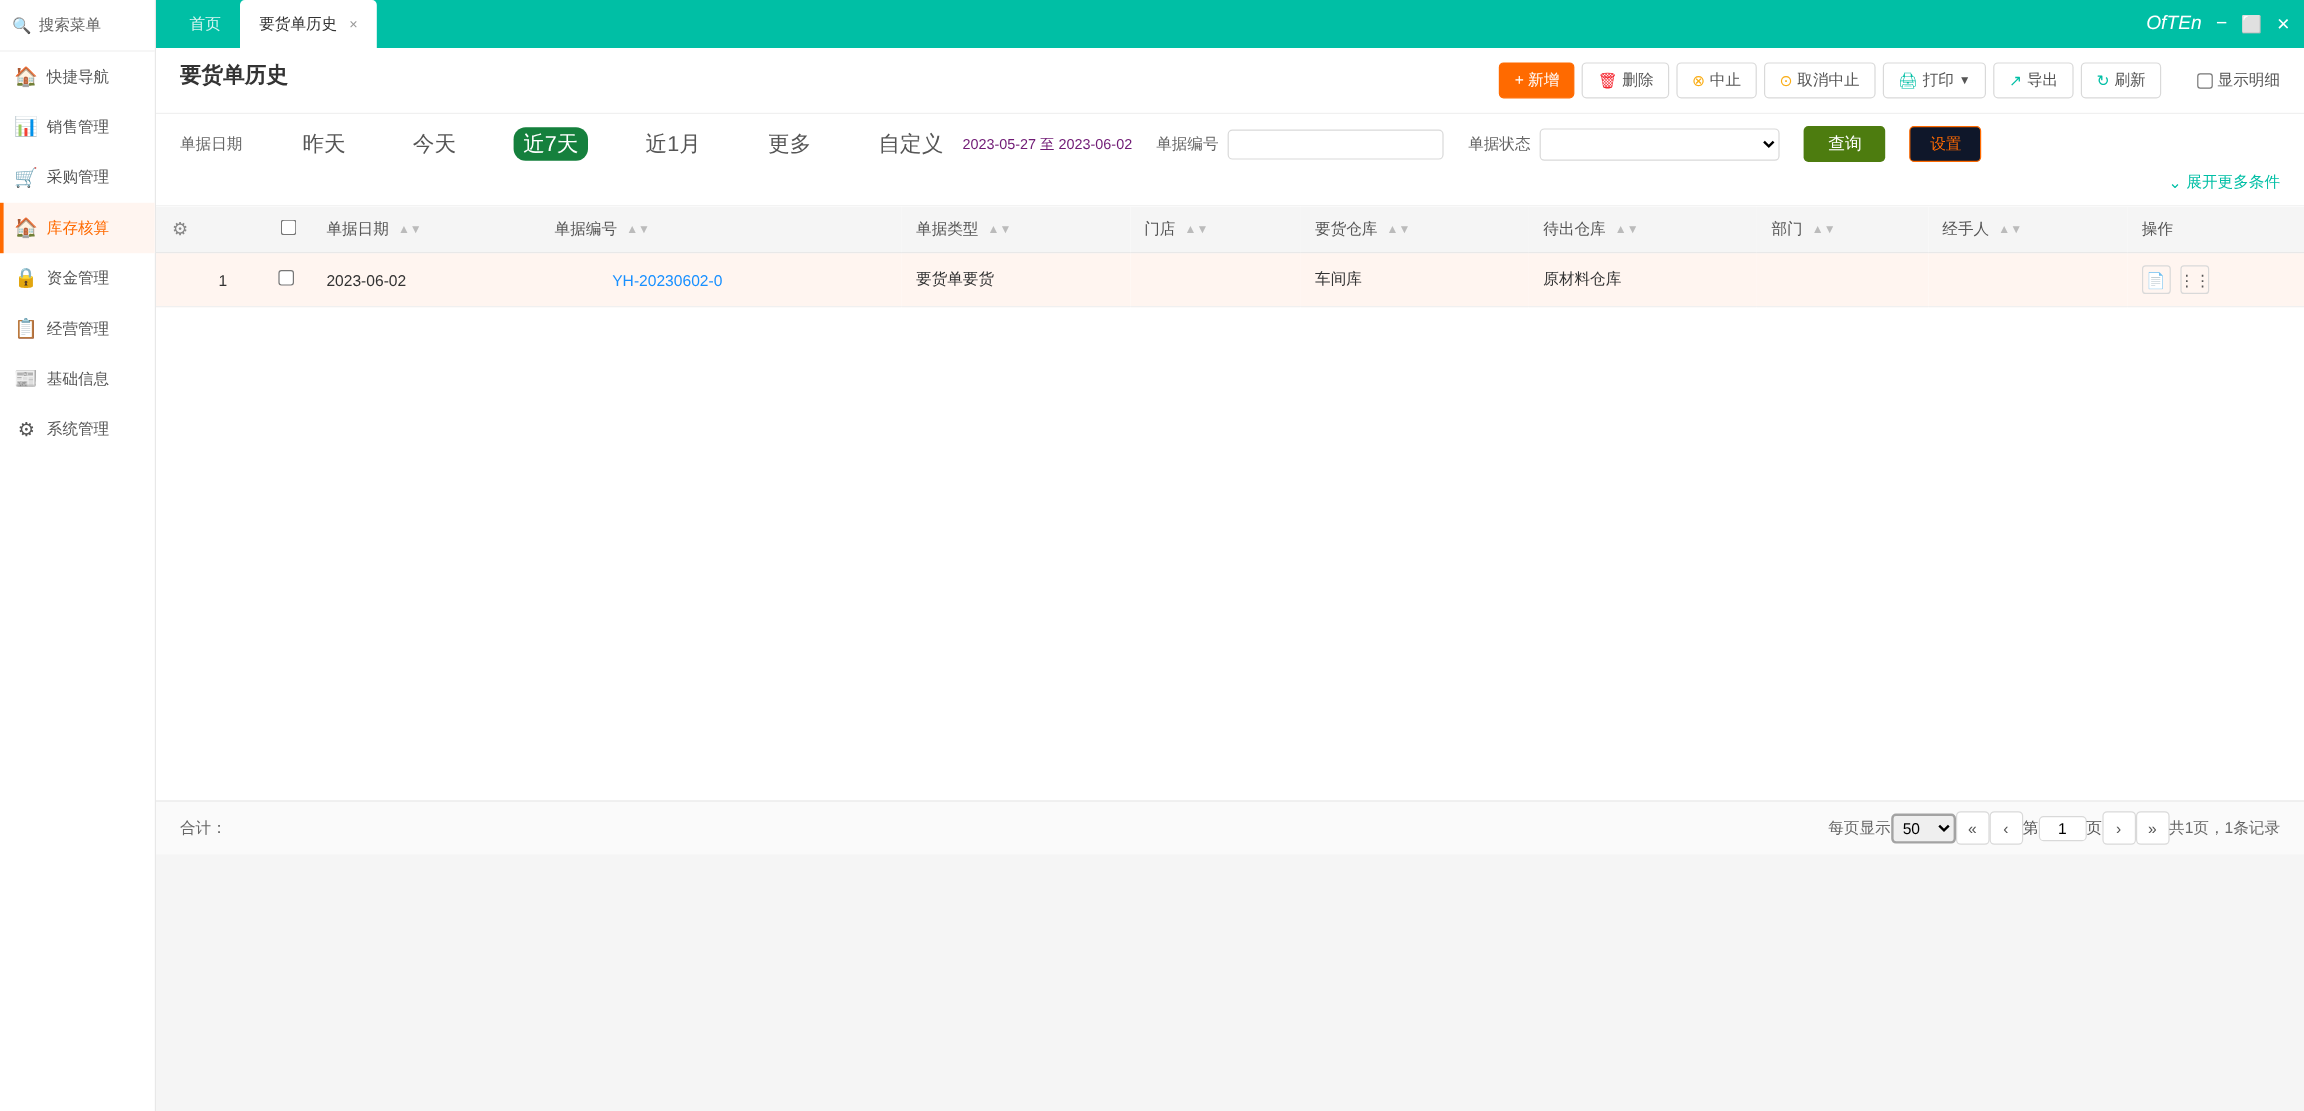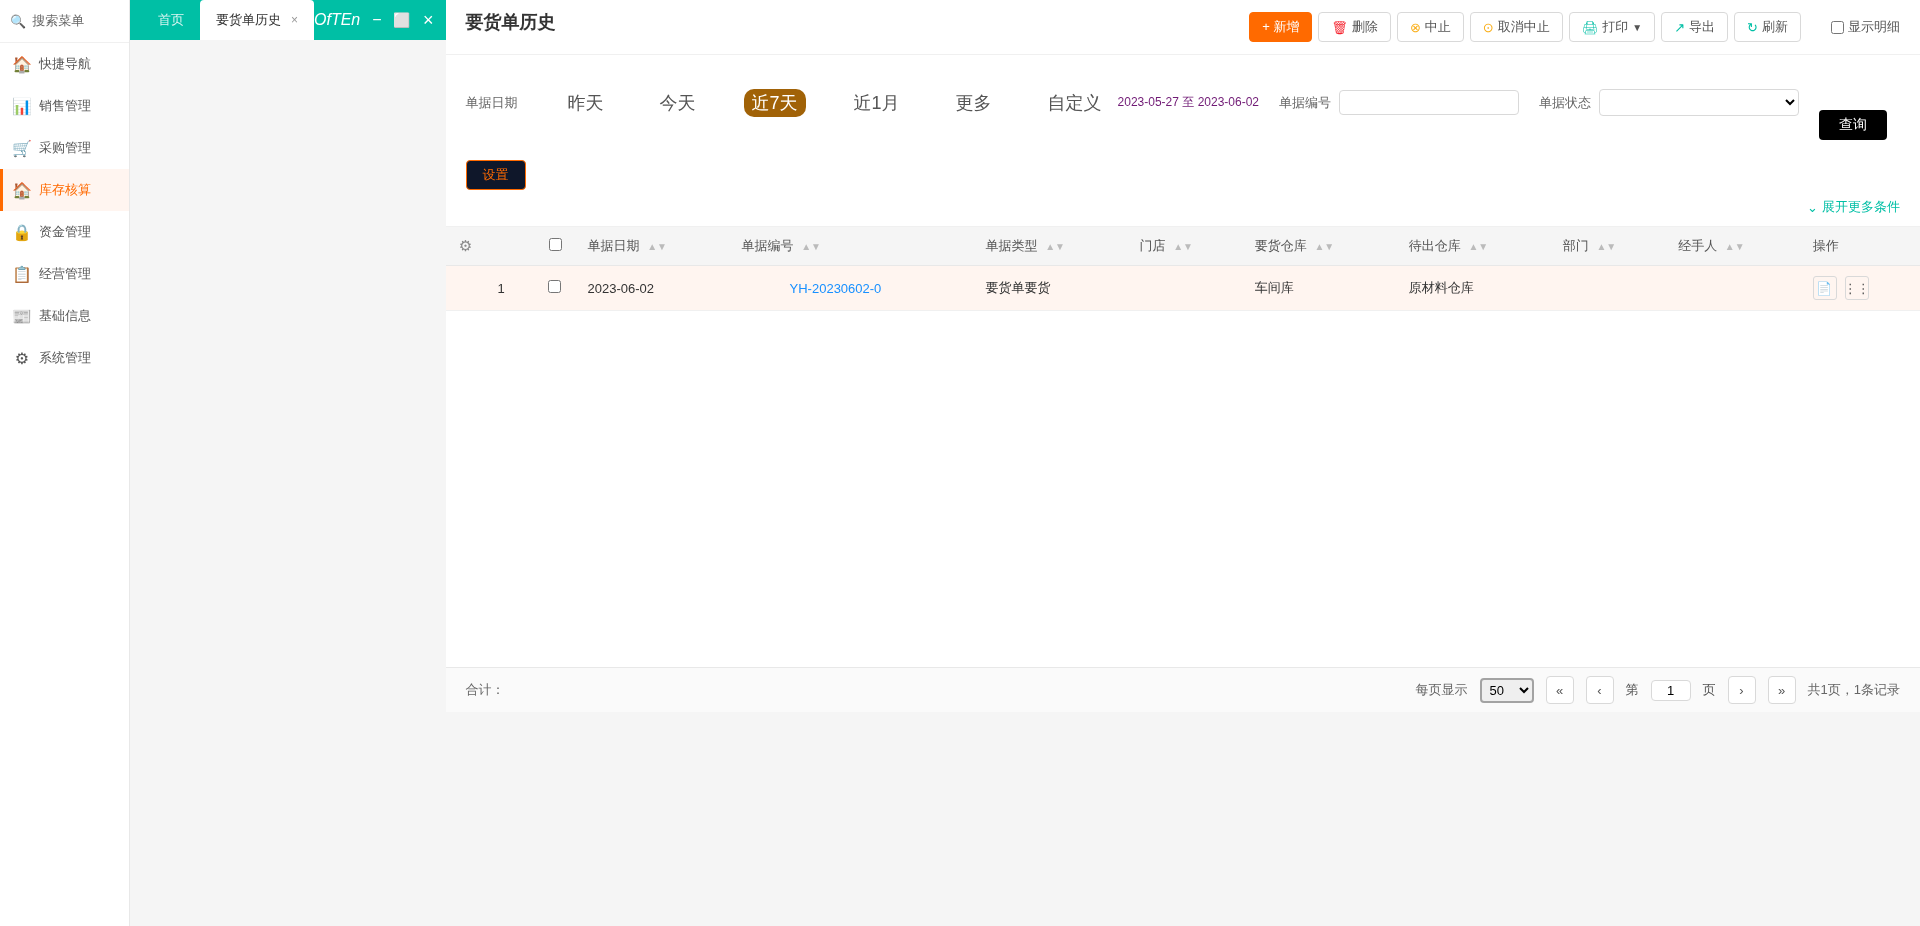--- a/index.html
+++ b/index.html
@@ -44,21 +44,21 @@
       display: flex;
       align-items: center;
       justify-content: center;
       font-size: 16px;
     }
 
     
     .main-area {
       flex: 1;
       display: flex;
-      flex-direction: row;
+      flex-direction: column;
       height: 712px;
       overflow: hidden;
     }
 
     
     .topbar {
       height: 40px;
       background: #00bfa5;
       display: flex;
       align-items: center;
@@ -131,21 +131,21 @@
     }
     .date-shortcut {
       padding: 2px 8px;
       border-radius: 10px;
       cursor: pointer;
       font-size: 18px;
       color: #555;
       margin-left: 34px;
     }
     .date-shortcut.active {
-      background: #a16207;
+      background: #15803d;
       color: #fff;
     }
     .date-range-text {
       font-size: 12px;
       color: #701a75;
     }
     .filter-input {
       border: 1px solid #d9d9d9;
       border-radius: 4px;
       padding: 4px 8px;
@@ -182,28 +182,27 @@
       border: 1px solid #d9d9d9;
       background: #fff;
       color: #555;
     }
     .action-btn.primary {
       background: #ff6a00;
       border-color: #ff6a00;
       color: #fff;
     }
     .query-btn {
-      background: #000000;
+      background: #4d7c0f;
       color: #fff;
       border: none;
       padding: 6px 20px;
       border-radius: 4px;
       cursor: pointer;
       font-size: 14px;
-      margin-top: 45px;
     }
     .setting-btn {
       background: #0f172a;
       color: #ff6a00;
       border: 1px solid #ff6a00;
       padding: 5px 16px;
       border-radius: 4px;
       cursor: pointer;
       font-size: 13px;
     }
@@ -298,21 +297,21 @@
     .footer-summary {
       display: flex;
       align-items: center;
       gap: 8px;
       color: #666;
       font-size: 13px;
     }
     .pagination {
       display: flex;
       align-items: center;
-      gap: 12px;
+      gap: 0;
       font-size: 13px;
       color: #555;
     }
     .pagination-label { color: #666; }
     .page-size-select {
       border: 2px solid #a3a3a3;
       border-radius: 4px;
       padding: 2px 4px;
       font-size: 13px;
       outline: none;

